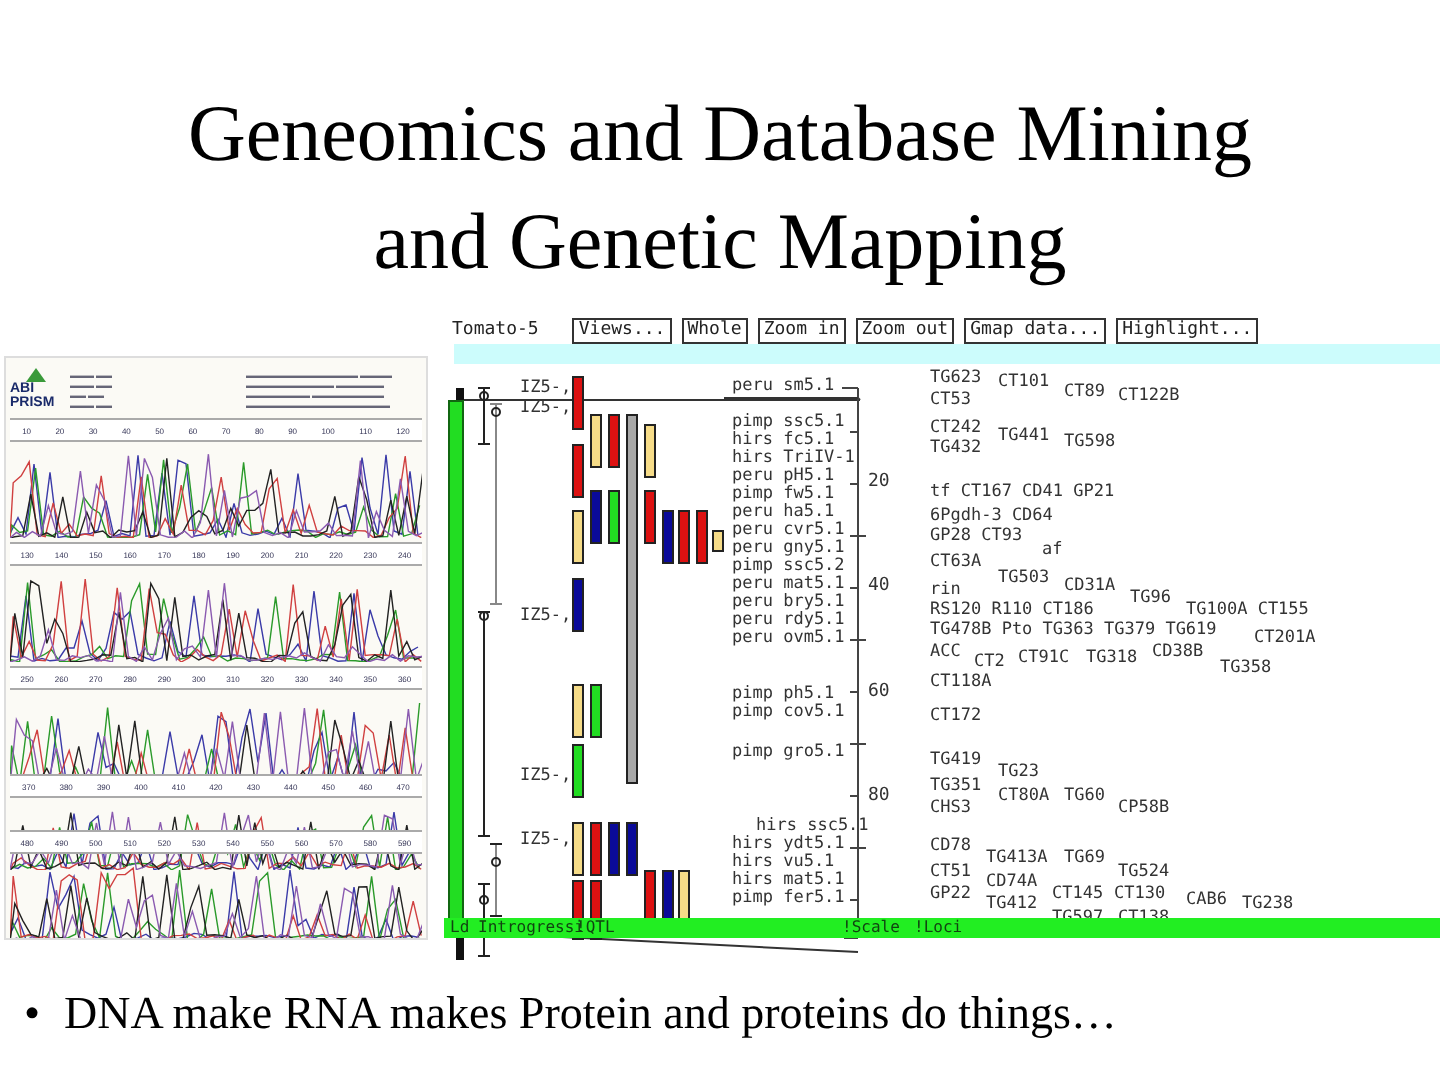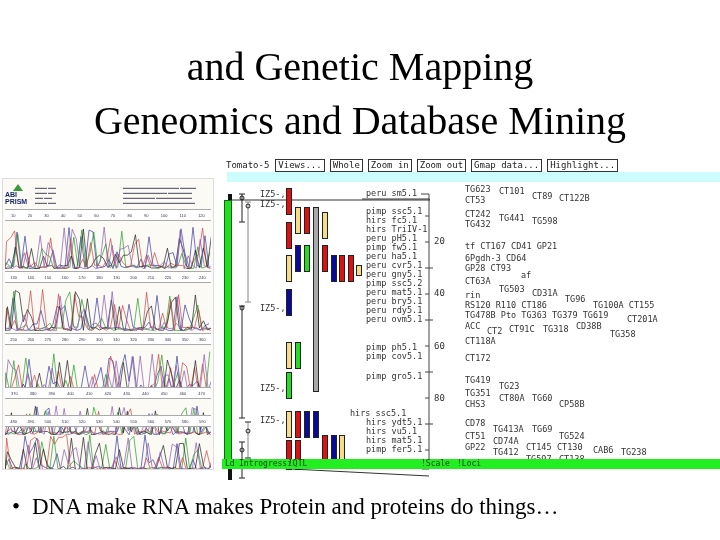--- a/index.html
+++ b/index.html
@@ -13,36 +13,36 @@
   .chrom .logo { position:absolute; left:2px; top:6px; font-family:"Liberation Sans", sans-serif; font-weight:bold; font-size:7px; line-height:7px; color:#1a2a6a; }
   .chrom .logo .tri { position:absolute; left:8px; top:-7px; width:0; height:0; border-left:5px solid transparent; border-right:5px solid transparent; border-bottom:7px solid #3a9a3a; }
   .chrom .meta { position:absolute; font-size:4px; color:#667; }
   .chrom .seqbar { position:absolute; left:2px; width:206px; height:10px; border-top:1px solid #aaa; border-bottom:1px solid #aaa; background:#fff; }
   .chrom .seqbar .nums { position:absolute; left:0; top:3px; width:206px; display:flex; justify-content:space-around; font-family:"Liberation Sans", sans-serif; font-size:4px; color:#335; }
   .chrom svg { position:absolute; left:2px; }
 
   
   .gmap { position:absolute; left:222px; top:155px; width:498px; height:320px; font-family:"DejaVu Sans Mono", monospace; }
   .toolbar { position:absolute; left:4px; top:3px; height:14px; display:flex; align-items:center; gap:5px; font-size:9px; color:#222; }
-  .toolbar .app { margin-right:1px; }
+  .toolbar .app { margin-right:12px; }
   .toolbar .btn { border:1px solid #333; padding:0 2px; height:11px; line-height:11px; background:#fff; font-size:9px; cursor:pointer; }
   .cyanbar { position:absolute; left:5px; top:17px; width:493px; height:10px; background:#ccfcfc; }
   .canvas { position:absolute; left:0; top:27px; width:498px; height:293px; }
   .mono8 { font-family:"DejaVu Sans Mono", monospace; font-size:8.5px; color:#333; position:absolute; white-space:nowrap; line-height:9px; }
   .bar { position:absolute; width:6px; border:1px solid #222; box-sizing:border-box; }
   .statusbar { position:absolute; left:0; top:304px; width:502px; height:10px; background:#22ee22; font-family:"DejaVu Sans Mono", monospace; font-size:8px; line-height:10px; color:#114411; }
   .statusbar span { position:absolute; top:0; }
   .loci { position:absolute; font-size:8.5px; color:#333; font-family:"DejaVu Sans Mono", monospace; white-space:nowrap; line-height:9px; }
 </style>
 </head>
 <body>
 
 <div class="title">
+  <div>Geneomics and Database Mining</div>
   <div>and Genetic Mapping</div>
-  <div>Geneomics and Database Mining</div>
 </div>
 
 <div class="chrom">
   <div class="logo" style="top:12px;">
     <div class="tri"></div>
     <div>ABI</div>
     <div>PRISM</div>
   </div>
   <div class="meta" style="left:32px;top:6px;line-height:5px;">▬▬▬ ▬▬<br>▬▬▬ ▬▬<br>▬▬ ▬▬<br>▬▬▬ ▬▬</div>
   <div class="meta" style="left:120px;top:6px;line-height:5px;">▬▬▬▬▬▬▬▬▬▬▬▬▬▬ ▬▬▬▬<br>▬▬▬▬▬▬▬▬▬▬▬ ▬▬▬▬▬▬<br>▬▬▬▬▬▬▬▬ ▬▬▬▬▬▬▬▬▬<br>▬▬▬▬▬▬▬▬▬▬▬▬▬▬▬▬▬▬</div>
@@ -283,21 +283,21 @@
     <span class="mono8" style="left:144px;top:79px;">peru  cvr5.1</span>
     <span class="mono8" style="left:144px;top:88px;">peru  gny5.1</span>
     <span class="mono8" style="left:144px;top:97px;">pimp  ssc5.2</span>
     <span class="mono8" style="left:144px;top:106px;">peru  mat5.1</span>
     <span class="mono8" style="left:144px;top:115px;">peru  bry5.1</span>
     <span class="mono8" style="left:144px;top:124px;">peru  rdy5.1</span>
     <span class="mono8" style="left:144px;top:133px;">peru  ovm5.1</span>
     <span class="mono8" style="left:144px;top:161px;">pimp  ph5.1</span>
     <span class="mono8" style="left:144px;top:170px;">pimp  cov5.1</span>
     <span class="mono8" style="left:144px;top:190px;">pimp  gro5.1</span>
-    <span class="mono8" style="left:128px;top:227px;">hirs  ssc5.1</span>
+    <span class="mono8" style="left:156px;top:227px;">hirs  ssc5.1</span>
     <span class="mono8" style="left:144px;top:236px;">hirs  ydt5.1</span>
     <span class="mono8" style="left:144px;top:245px;">hirs  vu5.1</span>
     <span class="mono8" style="left:144px;top:254px;">hirs  mat5.1</span>
     <span class="mono8" style="left:144px;top:263px;">pimp  fer5.1</span>
 
     <span class="mono8" style="left:212px;top:55px;font-size:9px;">20</span>
     <span class="mono8" style="left:212px;top:107px;font-size:9px;">40</span>
     <span class="mono8" style="left:212px;top:160px;font-size:9px;">60</span>
     <span class="mono8" style="left:212px;top:212px;font-size:9px;">80</span>
 

